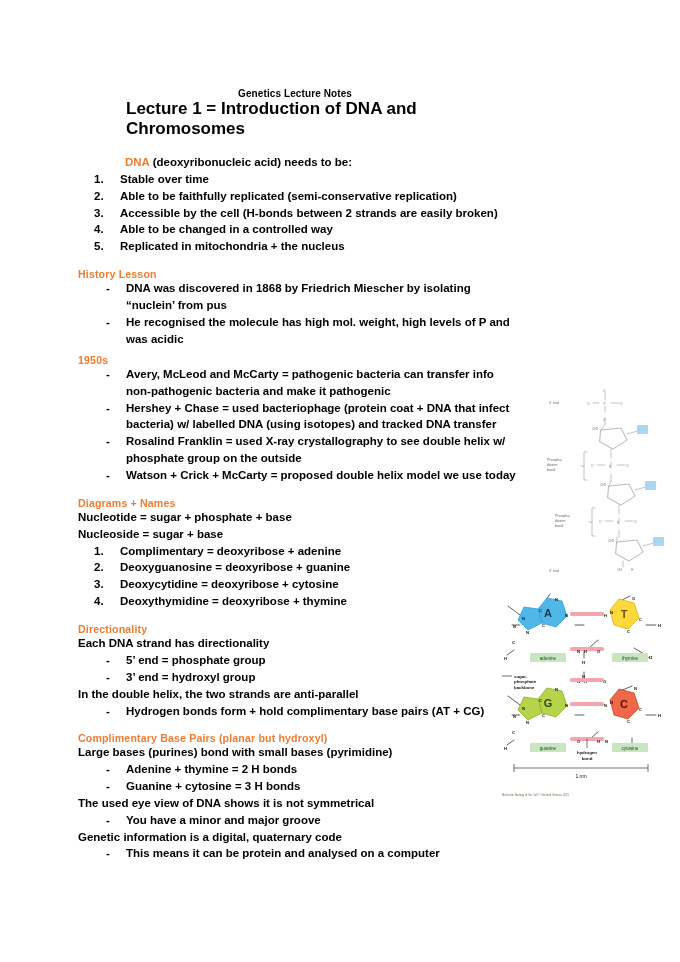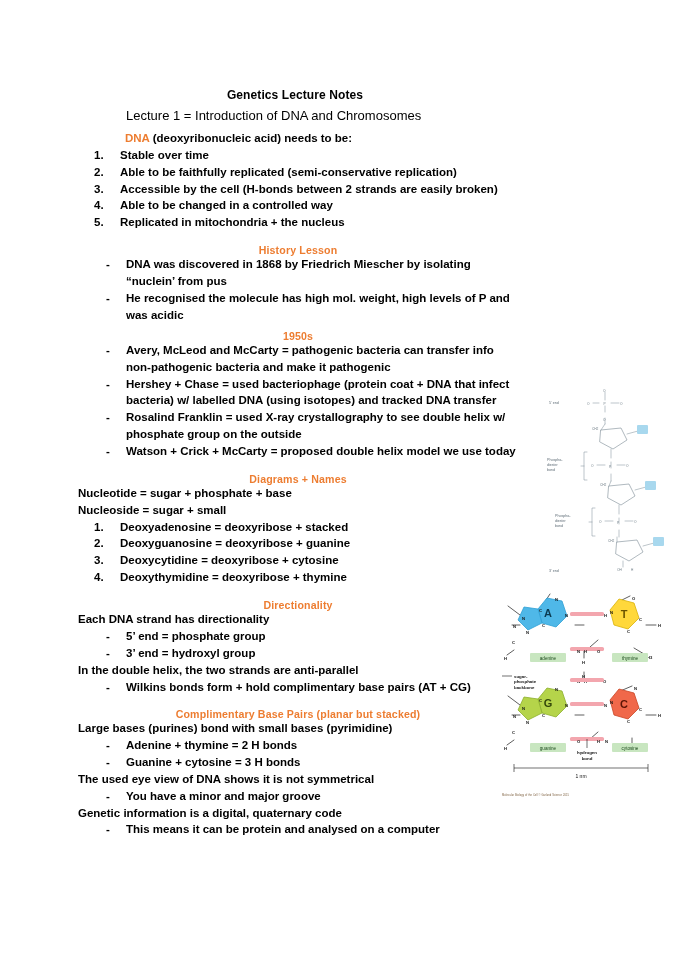--- a/index.html
+++ b/index.html
@@ -20,40 +20,39 @@
     width: 680px; height: 962px;
     background: #fff;
   }
   
   .doc-body {
     position: absolute;
     left: 78px; top: 88px;
     width: 440px;
   }
   .doc-title {
-    font-size: 12px;
+    font-size: 10px;
     font-weight: bold;
     text-align: center;
     letter-spacing: 0.1px;
-    margin: 0 0 6px 0;
+    margin: 0 0 0 0;
     padding-right: 6px;
   }
   .subtitle {
-    font-size: 13px;
-    font-weight: normal;
-    margin: 0 0 7px 0;
+    font-size: 17px;
+    font-weight: bold;
+    margin: 0 0 15px 0;
     padding-left: 48px;
   }
   .heading {
     font-size: 10.6px;
     font-weight: bold;
     color: #ED7D31;
     margin: 0;
     letter-spacing: 0.15px;
-    text-align: center;
   }
   .heading.tight  { margin-top: 6px; }
   .para {
     font-size: 11.5px;
     font-weight: bold;
     margin: 0;
     line-height: 1.46;
   }
   ol.num, ul.dash {
     margin: 0;
@@ -149,44 +148,44 @@
       <li><span class="mk">-</span><span>Avery, McLeod and McCarty = pathogenic bacteria can transfer info non-pathogenic bacteria and make it pathogenic</span></li>
       <li><span class="mk">-</span><span>Hershey + Chase = used bacteriophage (protein coat + DNA that infect bacteria) w/ labelled DNA (using isotopes) and tracked DNA transfer</span></li>
       <li><span class="mk">-</span><span>Rosalind Franklin = used X-ray crystallography to see double helix w/ phosphate group on the outside</span></li>
       <li><span class="mk">-</span><span>Watson + Crick + McCarty = proposed double helix model we use today</span></li>
     </ul>
 
     <div class="gap-md"></div>
 
     <div class="heading">Diagrams + Names</div>
     <div class="para">Nucleotide = sugar + phosphate + base</div>
-    <div class="para">Nucleoside = sugar + small</div>
+    <div class="para">Nucleoside = sugar + base</div>
     <ol class="num">
-      <li><span class="mk">1.</span><span>Deoxyadenosine = deoxyribose + stacked</span></li>
+      <li><span class="mk">1.</span><span>Complimentary = deoxyribose + adenine</span></li>
       <li><span class="mk">2.</span><span>Deoxyguanosine = deoxyribose + guanine</span></li>
       <li><span class="mk">3.</span><span>Deoxycytidine = deoxyribose + cytosine</span></li>
       <li><span class="mk">4.</span><span>Deoxythymidine = deoxyribose + thymine</span></li>
     </ol>
 
     <div class="gap-md"></div>
 
     <div class="heading">Directionality</div>
     <div class="para">Each DNA strand has directionality</div>
     <ul class="dash">
       <li><span class="mk">-</span><span>5’ end = phosphate group</span></li>
       <li><span class="mk">-</span><span>3’ end = hydroxyl group</span></li>
     </ul>
     <div class="para">In the double helix, the two strands are anti-parallel</div>
     <ul class="dash">
-      <li><span class="mk">-</span><span>Wilkins bonds form + hold complimentary base pairs (AT + CG)</span></li>
+      <li><span class="mk">-</span><span>Hydrogen bonds form + hold complimentary base pairs (AT + CG)</span></li>
     </ul>
 
     <div class="gap-md"></div>
 
-    <div class="heading">Complimentary Base Pairs (planar but stacked)</div>
+    <div class="heading">Complimentary Base Pairs (planar but hydroxyl)</div>
     <div class="para">Large bases (purines) bond with small bases (pyrimidine)</div>
     <ul class="dash">
       <li><span class="mk">-</span><span>Adenine + thymine = 2 H bonds</span></li>
       <li><span class="mk">-</span><span>Guanine + cytosine = 3 H bonds</span></li>
     </ul>
     <div class="para">The used eye view of DNA shows it is not symmetrical</div>
     <ul class="dash">
       <li><span class="mk">-</span><span>You have a minor and major groove</span></li>
     </ul>
     <div class="para">Genetic information is a digital, quaternary code</div>

